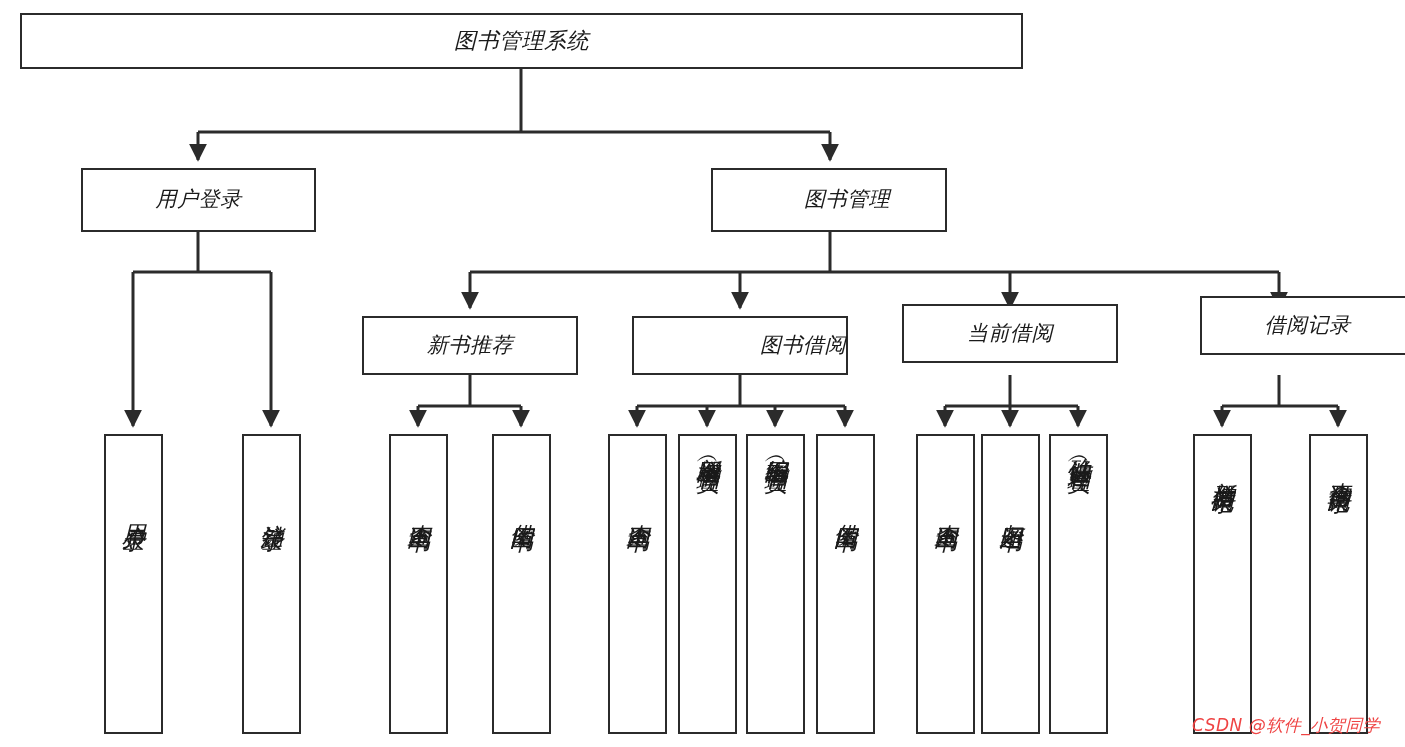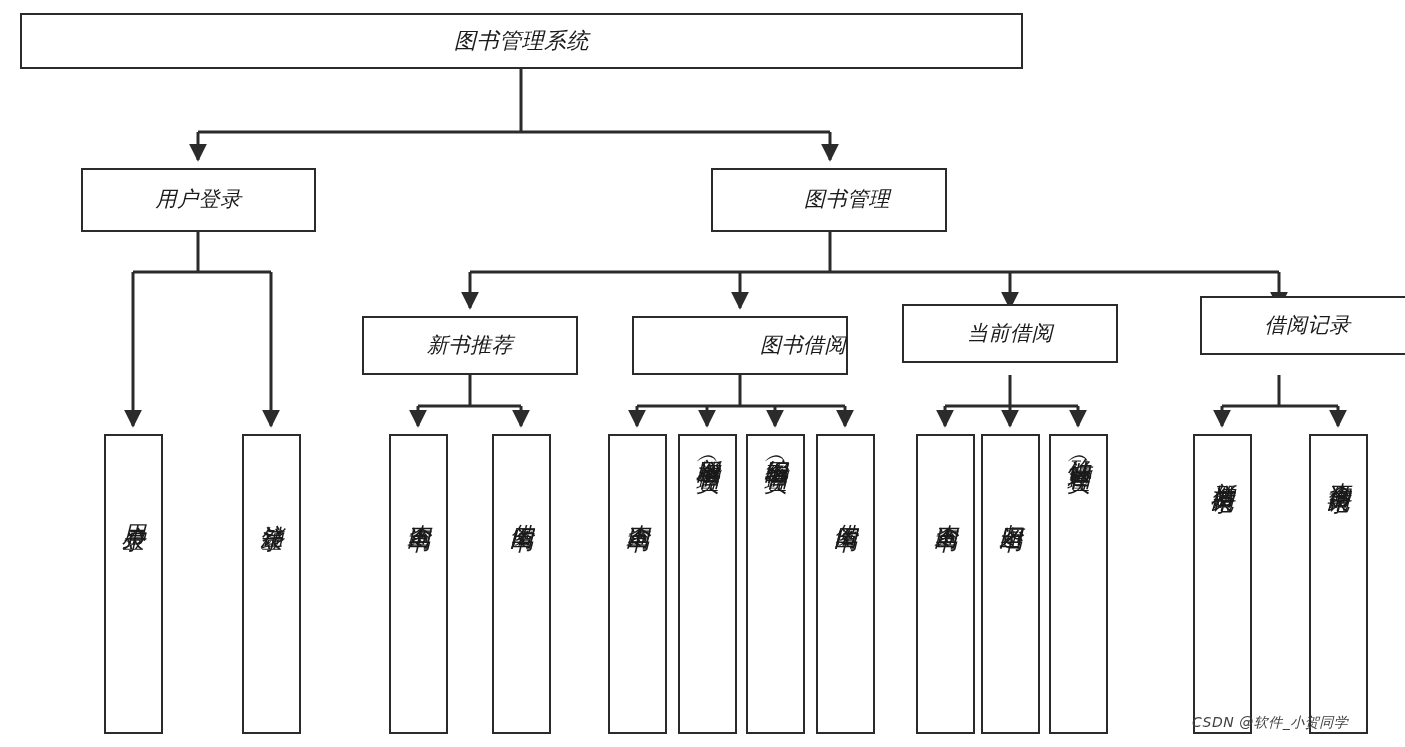--- a/index.html
+++ b/index.html
@@ -57,22 +57,22 @@
     letter-spacing: 2px;
     line-height: 1.0;
     text-align: left;
   }
   .node.leaf.tall-start { padding-top: 4px; }
   .node.leaf.mid .label { margin-top: 64px; }
   .watermark {
     position: absolute;
     left: 1192px;
     top: 714px;
-    font-size: 14px;
-    color: #404040;
+    font-size: 17px;
+    color: #ef4444;
     letter-spacing: 0.5px;
     white-space: nowrap;
     z-index: 3;
     font-family: "DejaVu Sans", "Liberation Sans", sans-serif;
   }
 </style>
 </head>
 <body>
 
 <div id="canvas">

